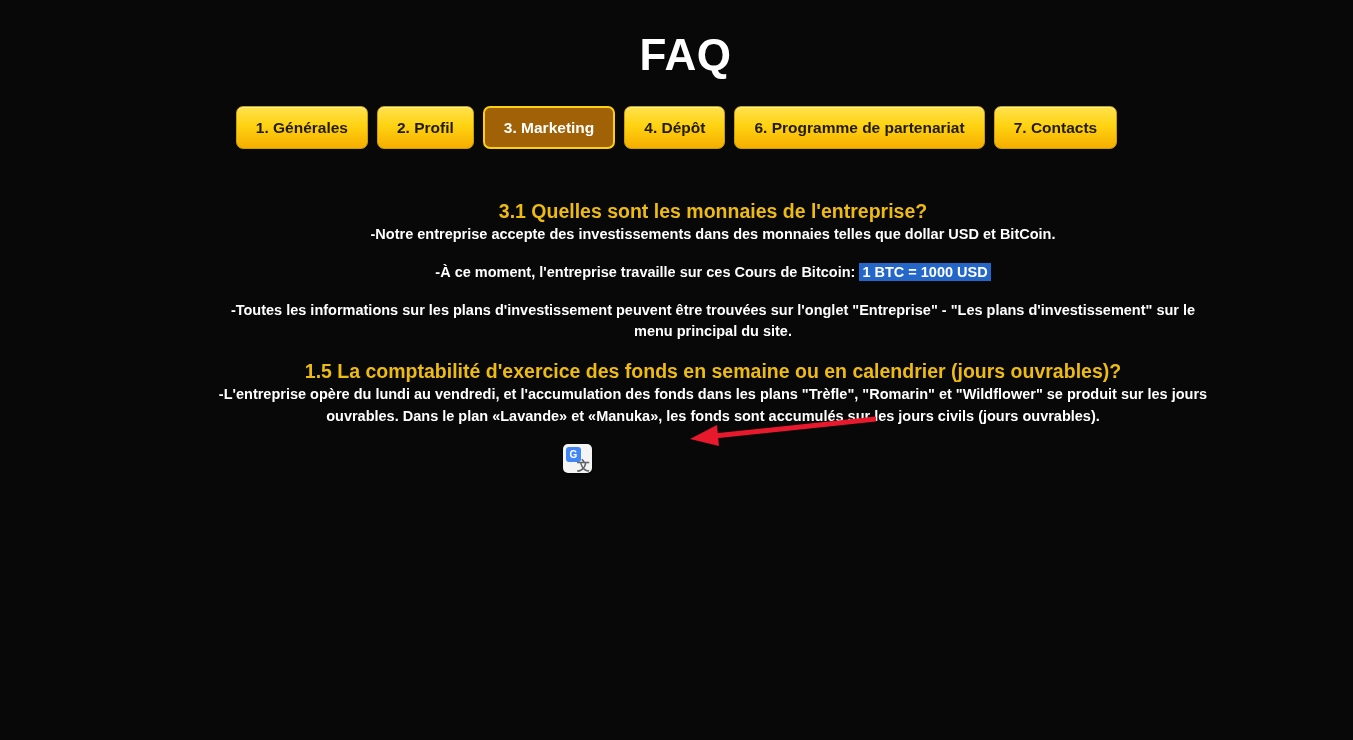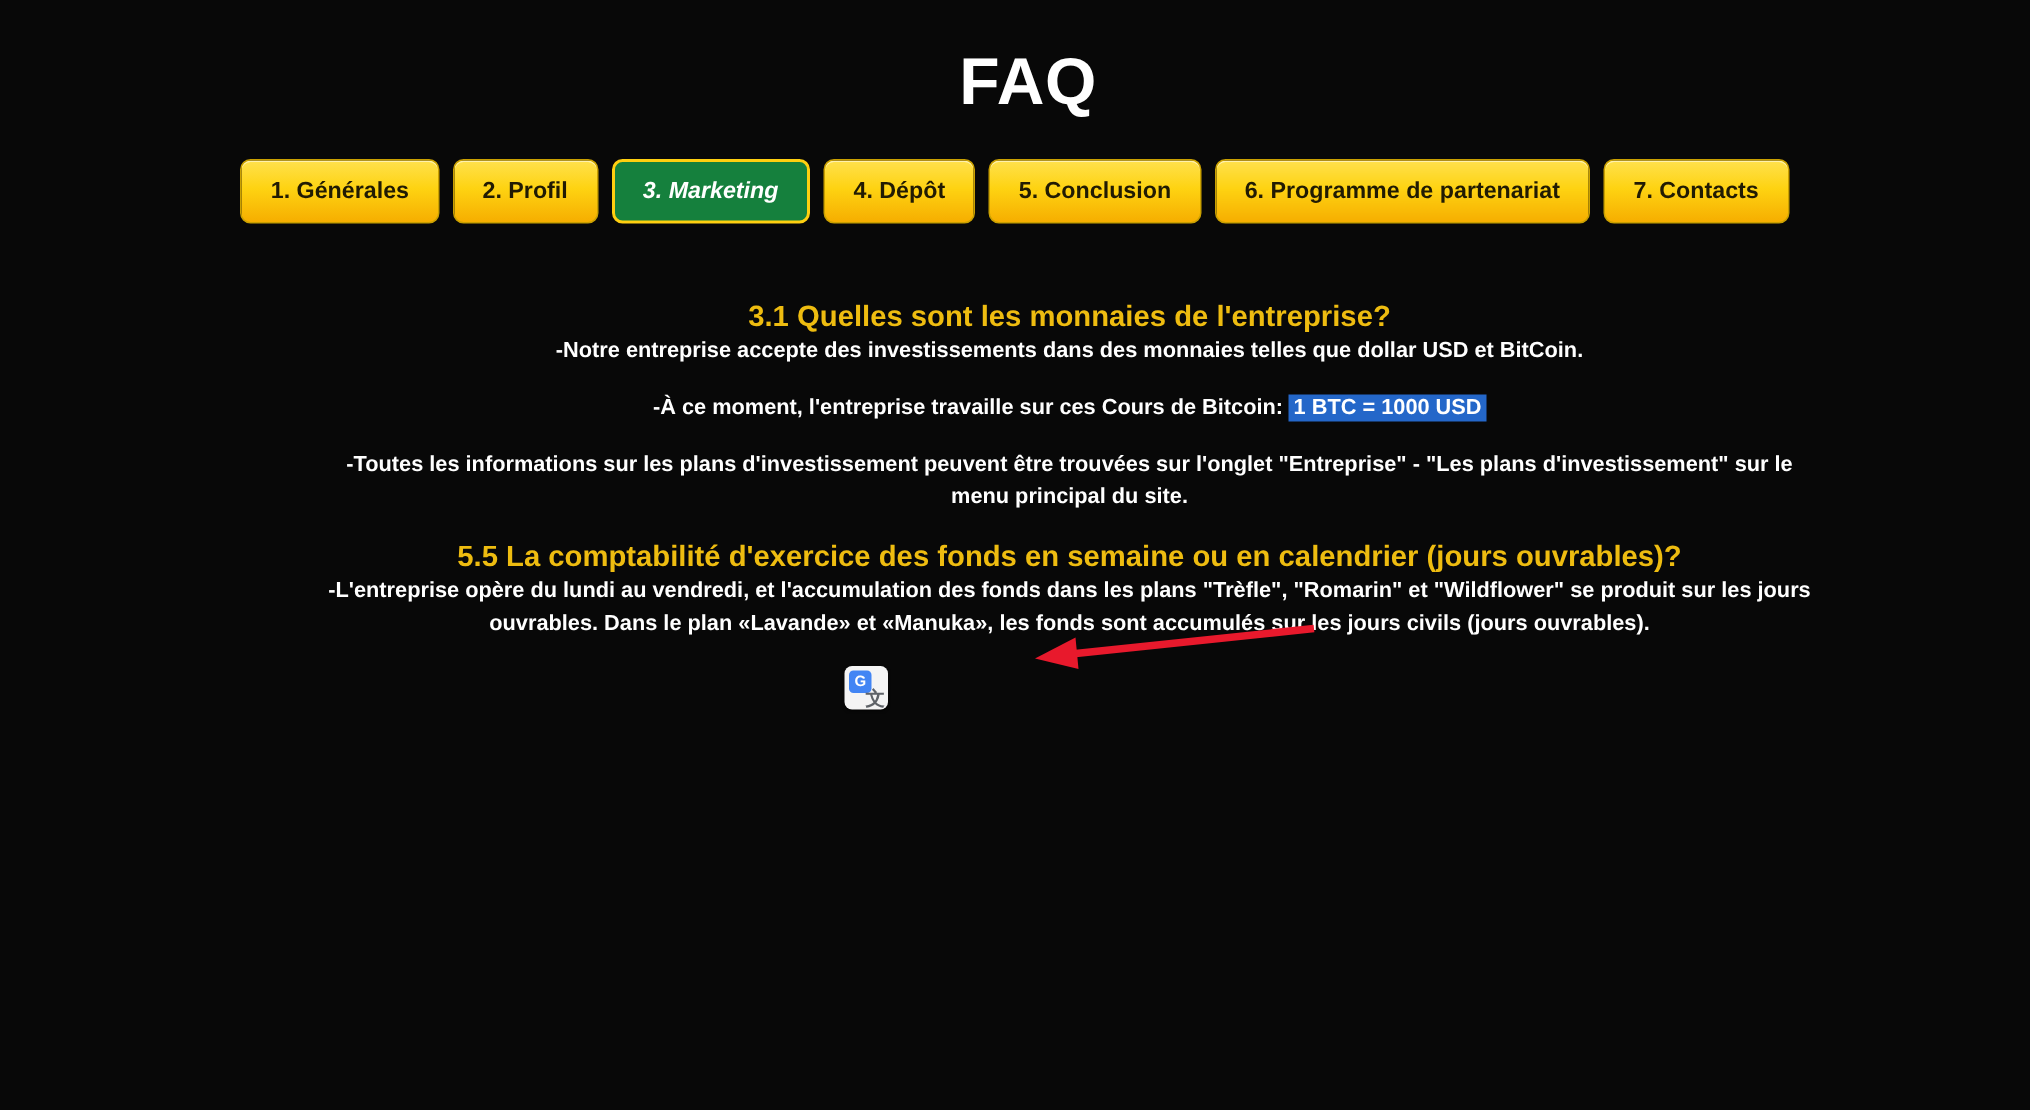--- a/index.html
+++ b/index.html
@@ -37,25 +37,24 @@
     border: 1px solid #caa000;
     border-radius: 7px;
     box-shadow: inset 0 1px 0 rgba(255,255,255,0.55);
     font-size: 15.5px;
     font-weight: 700;
     color: #211b03;
     cursor: pointer;
     white-space: nowrap;
   }
   .tab.active {
-    background: #15803d;
+    background: #a16207;
     color: #ffffff;
     border: 2px solid #fecf10;
     box-shadow: none;
-    font-style: italic;
   }
   .faq-list {
     margin: 50px 0 0 210px;
     width: 1006px;
     text-align: center;
   }
   .faq-item { margin-bottom: 17px; }
   .faq-question {
     color: #eebc10;
     font-size: 19.5px;
@@ -120,21 +119,20 @@
 </head>
 <body>
 
 <h1 class="page-title">FAQ</h1>
 
 <div class="tabs">
   <button class="tab">1. Générales</button>
   <button class="tab">2. Profil</button>
   <button class="tab active">3. Marketing</button>
   <button class="tab">4. Dépôt</button>
-  <button class="tab">5. Conclusion</button>
   <button class="tab">6. Programme de partenariat</button>
   <button class="tab">7. Contacts</button>
 </div>
 
 <div class="faq-list">
 
   <div class="faq-item">
     <div class="faq-question">3.1 Quelles sont les monnaies de l'entreprise?</div>
     <div class="faq-answer">-Notre entreprise accepte des investissements dans des monnaies telles que dollar USD et BitCoin.</div>
   </div>
@@ -143,21 +141,21 @@
 
   <div class="faq-item">
     <div class="faq-answer"><span>-À ce moment, l'entreprise travaille sur ces Cours de Bitcoin: </span><span class="selection-highlight">1 BTC = 1000 USD</span></div>
   </div>
 
   <div class="faq-item">
     <div class="faq-answer">-Toutes les informations sur les plans d'investissement peuvent être trouvées sur l'onglet "Entreprise" - "Les plans d'investissement" sur le menu principal du site.</div>
   </div>
 
   <div class="faq-item faq-item-3-6">
-    <div class="faq-question">5.5 La comptabilité d'exercice des fonds en semaine ou en calendrier (jours ouvrables)?</div>
+    <div class="faq-question">1.5 La comptabilité d'exercice des fonds en semaine ou en calendrier (jours ouvrables)?</div>
     <div class="faq-answer">-L'entreprise opère du lundi au vendredi, et l'accumulation des fonds dans les plans "Trèfle", "Romarin" et "Wildflower" se produit sur les jours ouvrables. Dans le plan «Lavande» et «Manuka», les fonds sont accumulés sur les jours civils (jours ouvrables).</div>
   </div>
 
 
 </div>
 
 <svg class="red-arrow" width="200" height="38" viewBox="0 0 200 38">
   <line x1="194" y1="8" x2="32" y2="25" stroke="#e8192c" stroke-width="5"></line>
   <polygon points="8,28 35,14 37,35" fill="#e8192c"></polygon>
 </svg>

